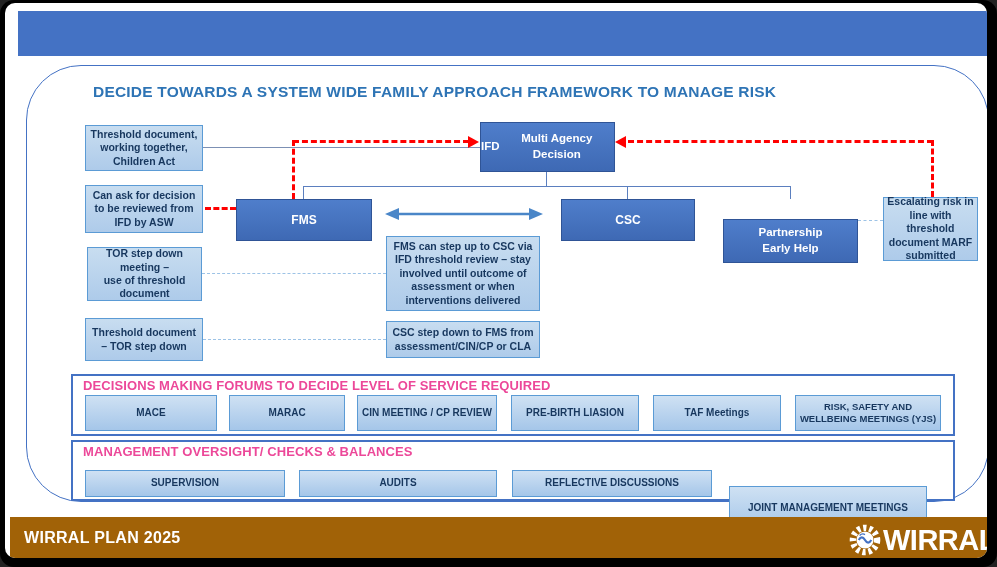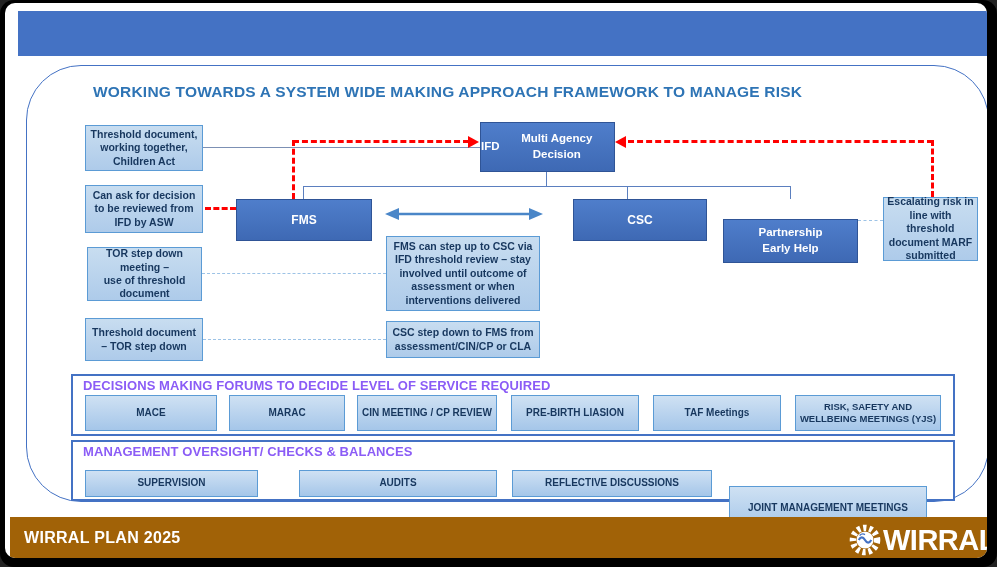--- a/index.html
+++ b/index.html
@@ -19,40 +19,40 @@
     font-size:10.5px;line-height:1.28;padding:12px 3px;}
   .pre{white-space:pre-line;}
   .hline{height:0;border-top:1px solid #7C90B4;}
   .orgline{background:#5B7FBF;}
   .reddash-h{height:0;border-top:3px dashed #FF0000;}
   .reddash-v{width:0;border-left:3px dashed #FF0000;}
   .bluedash{height:0;border-top:1.5px dashed #9DC3E6;}
   .arrow-right{width:0;height:0;border-top:6px solid transparent;border-bottom:6px solid transparent;border-left:11px solid #FF0000;}
   .arrow-left{width:0;height:0;border-top:6px solid transparent;border-bottom:6px solid transparent;border-right:11px solid #FF0000;}
   .band{border:2px solid #4472C4;background:#fff;}
-  .band-header{position:absolute;left:10px;top:2px;font-size:13px;font-weight:700;color:#8b5cf6;letter-spacing:.1px;}
+  .band-header{position:absolute;left:10px;top:2px;font-size:13px;font-weight:700;color:#ec4899;letter-spacing:.1px;}
   .bandbox{position:absolute;background:linear-gradient(180deg,#CFE1F3 0%,#A5C6E9 100%);border:1px solid #5B9BD5;
     color:#17375E;font-weight:700;font-size:10px;display:flex;align-items:center;justify-content:center;
     text-align:center;line-height:1.25;padding:1px 3px;}
   .footerbar{left:5px;top:514px;width:982px;height:44px;background:#a16207;}
   .footer-title{position:absolute;left:14px;top:12px;font-size:16px;font-weight:700;color:#fff;letter-spacing:.3px;}
   .logo{position:absolute;left:837px;top:5px;display:flex;align-items:center;}
   .logo-text{font-size:29px;font-weight:800;color:#fff;letter-spacing:-.5px;}
 </style>
 </head>
 <body>
 
 <div class="stage">
   <div class="panel">
 
     <div class="abs topbar"></div>
 
     <div class="abs mainframe"></div>
 
-    <div class="abs title">WORKING TOWARDS A SYSTEM WIDE MAKING APPROACH FRAMEWORK TO MANAGE RISK</div>
+    <div class="abs title">DECIDE TOWARDS A SYSTEM WIDE FAMILY APPROACH FRAMEWORK TO MANAGE RISK</div>
 
     <div class="abs hline" style="left:198px;top:144px;width:277px;"></div>
     <div class="abs orgline" style="left:541px;top:169px;width:1px;height:14px;"></div>
     <div class="abs orgline" style="left:298px;top:183px;width:488px;height:1px;"></div>
     <div class="abs orgline" style="left:298px;top:183px;width:1px;height:13px;"></div>
     <div class="abs orgline" style="left:622px;top:183px;width:1px;height:13px;"></div>
     <div class="abs orgline" style="left:785px;top:183px;width:1px;height:13px;"></div>
 
     <div class="abs reddash-h" style="left:288px;top:137px;width:176px;"></div>
     <div class="abs arrow-right" style="left:463px;top:133px;"></div>
@@ -70,21 +70,21 @@
 
     <div class="abs bluedash" style="left:197px;top:270px;width:184px;"></div>
     <div class="abs bluedash" style="left:198px;top:336px;width:183px;"></div>
     <div class="abs bluedash" style="left:853px;top:217px;width:25px;"></div>
 
     <div class="abs darkbox" style="left:475px;top:119px;width:135px;height:50px;font-size:11.5px;">
       <span>IFD</span>
       <span>Multi Agency Decision</span>
     </div>
     <div class="abs darkbox" style="left:231px;top:196px;width:136px;height:42px;font-size:12px;">FMS</div>
-    <div class="abs darkbox" style="left:556px;top:196px;width:134px;height:42px;font-size:12px;margin-left:12px;">CSC</div>
+    <div class="abs darkbox" style="left:556px;top:196px;width:134px;height:42px;font-size:12px;">CSC</div>
     <div class="abs darkbox pre" style="left:718px;top:196px;width:135px;height:44px;font-size:11.5px;margin-top:20px;">Partnership
 Early Help</div>
 
     <div class="abs lightbox pre" style="left:80px;top:122px;width:118px;height:46px;">Threshold document,
 working together,
 Children Act</div>
     <div class="abs lightbox pre" style="left:80px;top:182px;width:118px;height:48px;">Can ask for decision
 to be reviewed from
 IFD by ASW</div>
     <div class="abs lightbox pre" style="left:82px;top:244px;width:115px;height:54px;">TOR step down
@@ -112,21 +112,21 @@
       <div class="bandbox" style="left:12px;top:19px;width:132px;height:36px;">MACE</div>
       <div class="bandbox" style="left:156px;top:19px;width:116px;height:36px;">MARAC</div>
       <div class="bandbox" style="left:284px;top:19px;width:140px;height:36px;">CIN MEETING / CP REVIEW</div>
       <div class="bandbox" style="left:438px;top:19px;width:128px;height:36px;">PRE-BIRTH LIASION</div>
       <div class="bandbox" style="left:580px;top:19px;width:128px;height:36px;">TAF Meetings</div>
       <div class="bandbox" style="left:722px;top:19px;width:146px;height:36px;font-size:9.5px;">RISK, SAFETY AND WELLBEING MEETINGS (YJS)</div>
     </div>
 
     <div class="abs band" style="left:66px;top:437px;width:884px;height:61px;">
       <div class="band-header">MANAGEMENT OVERSIGHT/ CHECKS &amp; BALANCES</div>
-      <div class="bandbox" style="left:12px;top:28px;width:173px;height:27px;">SUPERVISION</div>
+      <div class="bandbox" style="left:12px;top:28px;width:200px;height:27px;">SUPERVISION</div>
       <div class="bandbox" style="left:226px;top:28px;width:198px;height:27px;">AUDITS</div>
       <div class="bandbox" style="left:439px;top:28px;width:200px;height:27px;">REFLECTIVE DISCUSSIONS</div>
       <div class="bandbox" style="left:656px;top:44px;width:198px;height:44px;">JOINT MANAGEMENT MEETINGS</div>
     </div>
 
     <div class="abs footerbar">
       <div class="footer-title">WIRRAL PLAN 2025</div>
       <div class="logo">
         <svg width="36" height="36" viewBox="0 0 40 40">
           <circle cx="20" cy="20" r="13.5" fill="none" stroke="#ffffff" stroke-width="7" stroke-dasharray="3.6 3.2"></circle>

